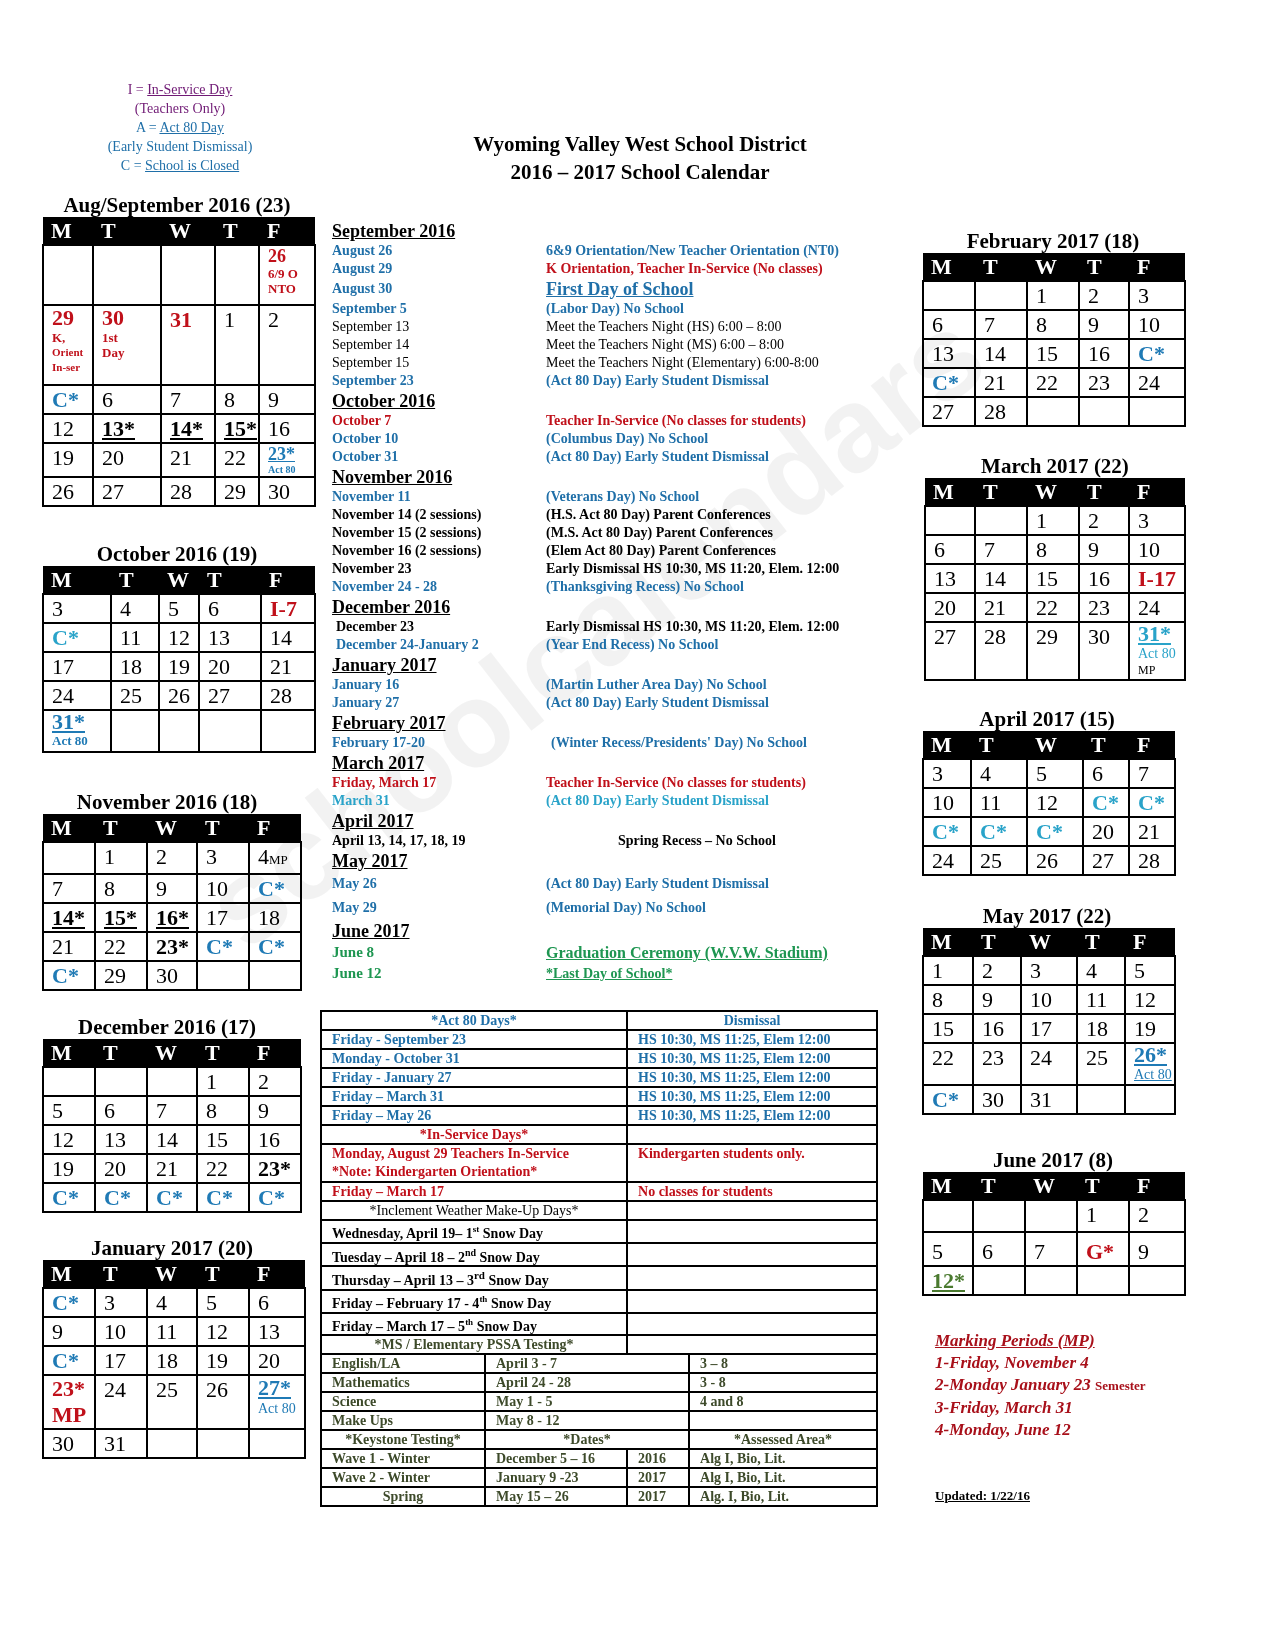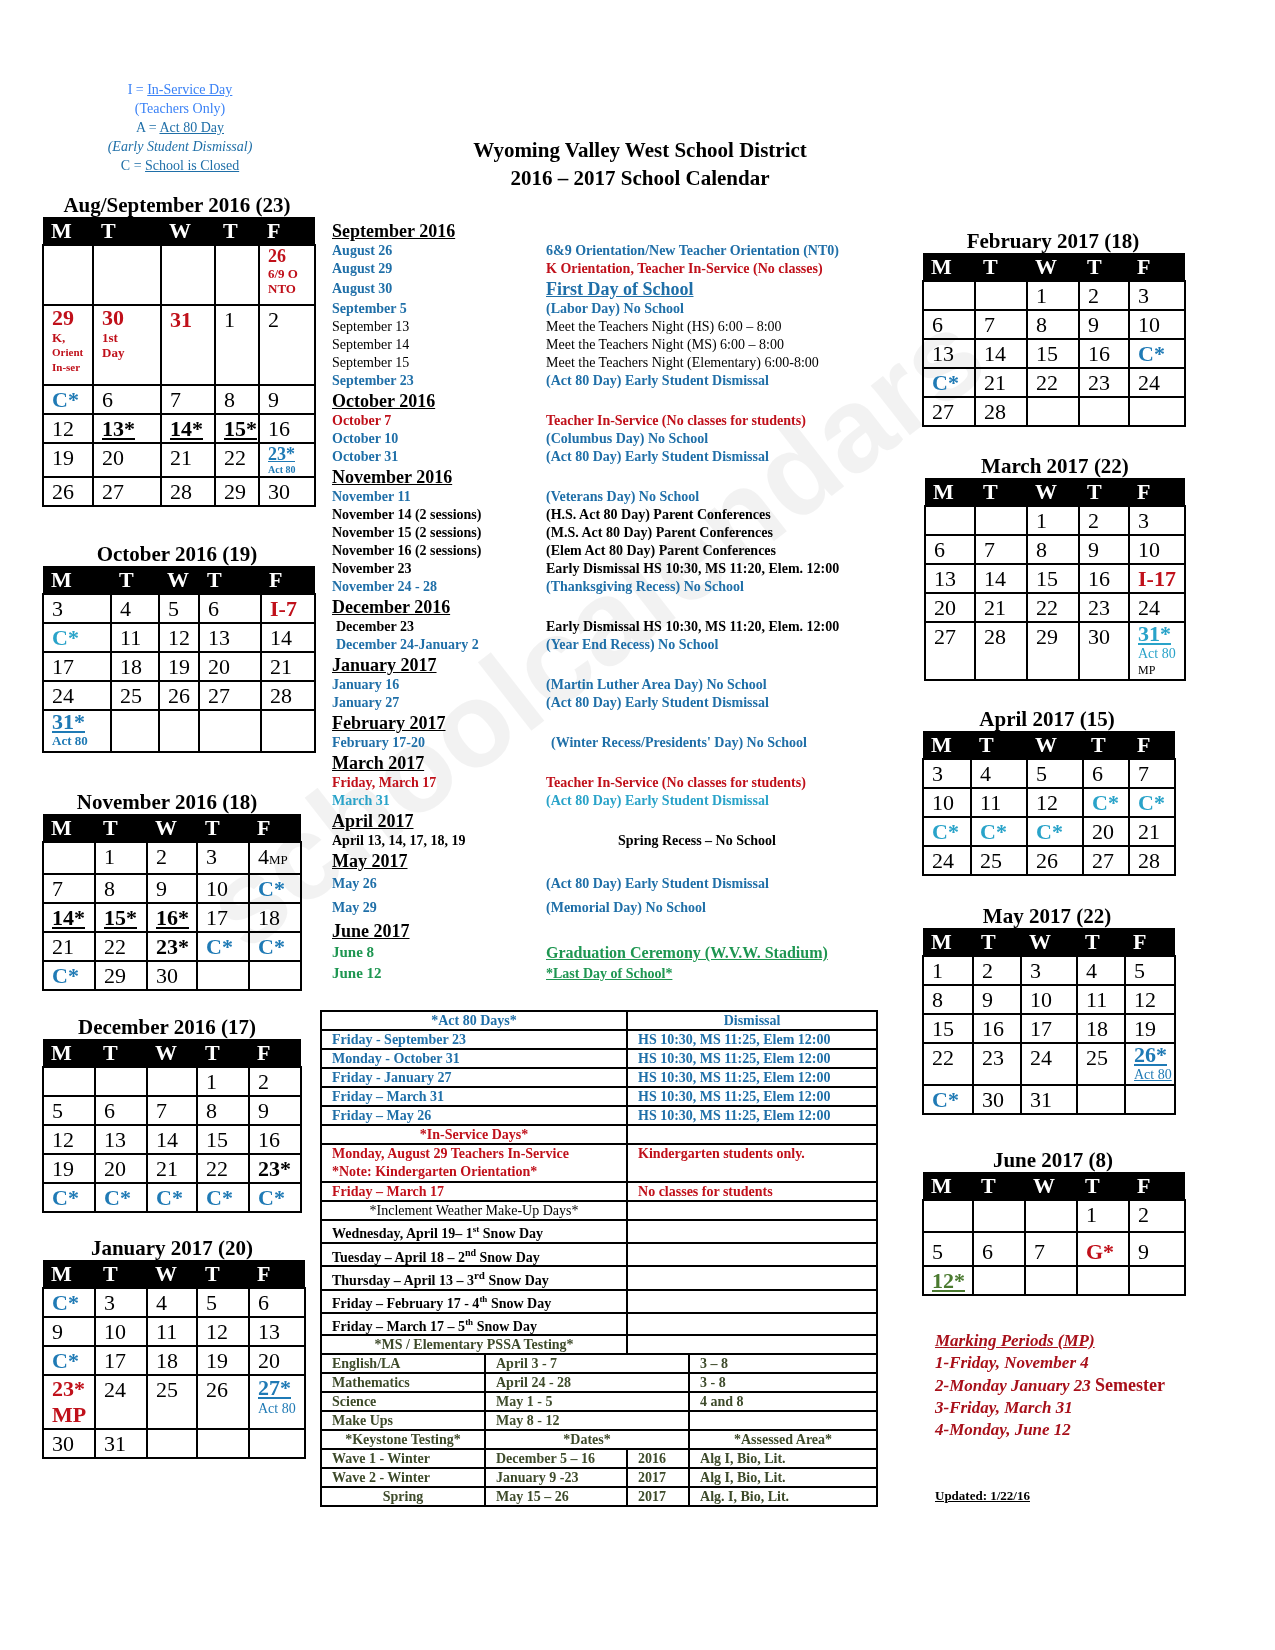--- a/index.html
+++ b/index.html
@@ -1,23 +1,23 @@
 <!DOCTYPE html>
 <html><head>
 <meta charset="utf-8">
 <style>
   html, body { margin:0; padding:0; background:#fff; }
   body { width:1275px; height:1650px; position:relative; overflow:hidden;
          font-family:"Liberation Serif", "DejaVu Serif", serif; color:#000; }
   .abs { position:absolute; }
   .legend { left:60px; top:80px; width:240px; text-align:center; font-size:14px; line-height:19px; }
-  .legend .red { color:#3b82f6; }
+  .legend .red { color:#701a75; }
   .legend .blue { color:#1f6fa8; }
   .legend u { text-decoration:underline; }
-  .title { left:330px; top:136px; width:620px; text-align:center; font-weight:bold; font-size:21px; line-height:28px; }
+  .title { left:330px; top:130px; width:620px; text-align:center; font-weight:bold; font-size:21px; line-height:28px; }
 
   .mon-title { font-weight:bold; font-size:21px; text-align:center; line-height:24px; white-space:nowrap; }
   table.cal { border-collapse:collapse; table-layout:fixed; }
   table.cal th { background:#000; color:#fff; font-weight:bold; font-size:22px; text-align:left; padding:0 0 0 8px; height:27px; line-height:27px; }
   table.cal td { border:2px solid #000; font-size:22px; padding:0 0 0 8px; vertical-align:top; line-height:27px; height:27px; overflow:hidden; white-space:nowrap; }
   .d-red { color:#c0101a; font-weight:bold; }
   .d-blue { color:#1f7ab5; font-weight:bold; }
   .d-cyan { color:#29a3c9; font-weight:bold; }
   .d-green { color:#4a7a2f; font-weight:bold; text-decoration:underline; }
   .d-bold { font-weight:bold; text-decoration:underline; }
@@ -40,34 +40,34 @@
   table.info { border-collapse:collapse; font-size:14px; table-layout:fixed; }
   table.info td { border:2px solid #000; padding:0 10px; height:17px; line-height:17px; white-space:nowrap; font-weight:bold; }
   table.info td.center { text-align:center; }
   .t-blue { color:#1f6fa8; }
   .t-red { color:#c0101a; }
   .t-dark { color:#000; font-weight:normal !important; }
   .t-olive { color:#3d4a2a; }
 
   .mp { left:935px; top:1330px; font-style:italic; font-weight:bold; color:#a8101a; font-size:17px; line-height:22px; }
   .mp .h { text-decoration:underline; }
-  .mp .small { font-size:18px; font-style:normal;text-align:right; }
+  .mp .small { font-size:13px; font-style:normal;text-align:right; }
   .updated { left:935px; top:1488px; font-size:13px; font-weight:bold; text-decoration:underline; }
   .watermark { left:120px; top:560px; font-size:120px; color:rgba(0,0,0,0.05); transform:rotate(-38deg); font-family:"Liberation Sans", sans-serif; font-weight:bold; pointer-events:none; }
 </style>
 </head>
 <body>
 
 <div class="abs watermark">schoolcalendars</div>
 
 <div class="abs legend">
   <div class="red"><span>I = </span><u>In-Service Day</u></div>
   <div class="red">(Teachers Only)</div>
   <div class="blue"><span>A = </span><u>Act 80 Day</u></div>
-  <div class="blue" style="font-style:italic">(Early Student Dismissal)</div>
+  <div class="blue" style="">(Early Student Dismissal)</div>
   <div class="blue"><span>C = </span><u>School is Closed</u></div>
 </div>
 
 <div class="abs title">
   <div>Wyoming Valley West School District</div>
   <div>2016 – 2017 School Calendar</div>
 </div>
 
 <div class="abs" style="left:42px; top:193px;">
   <div class="mon-title" style="width:270px;"><span>Aug/September 2016</span> <span>(23)</span></div>

